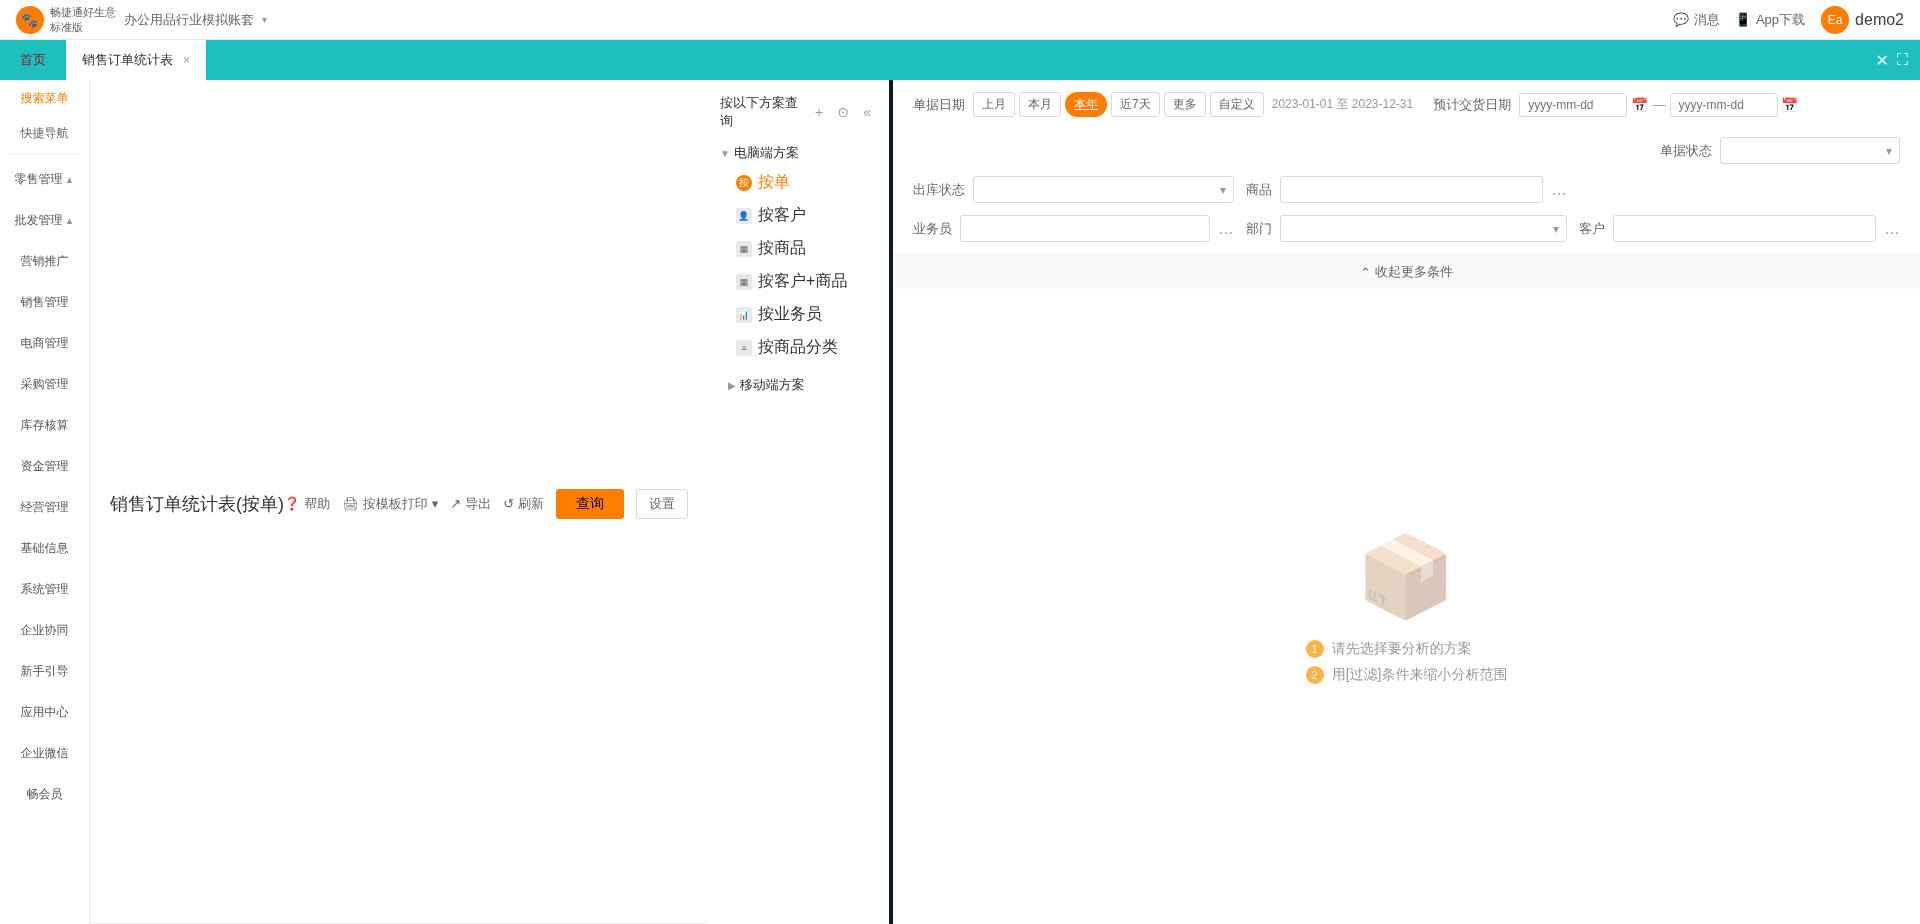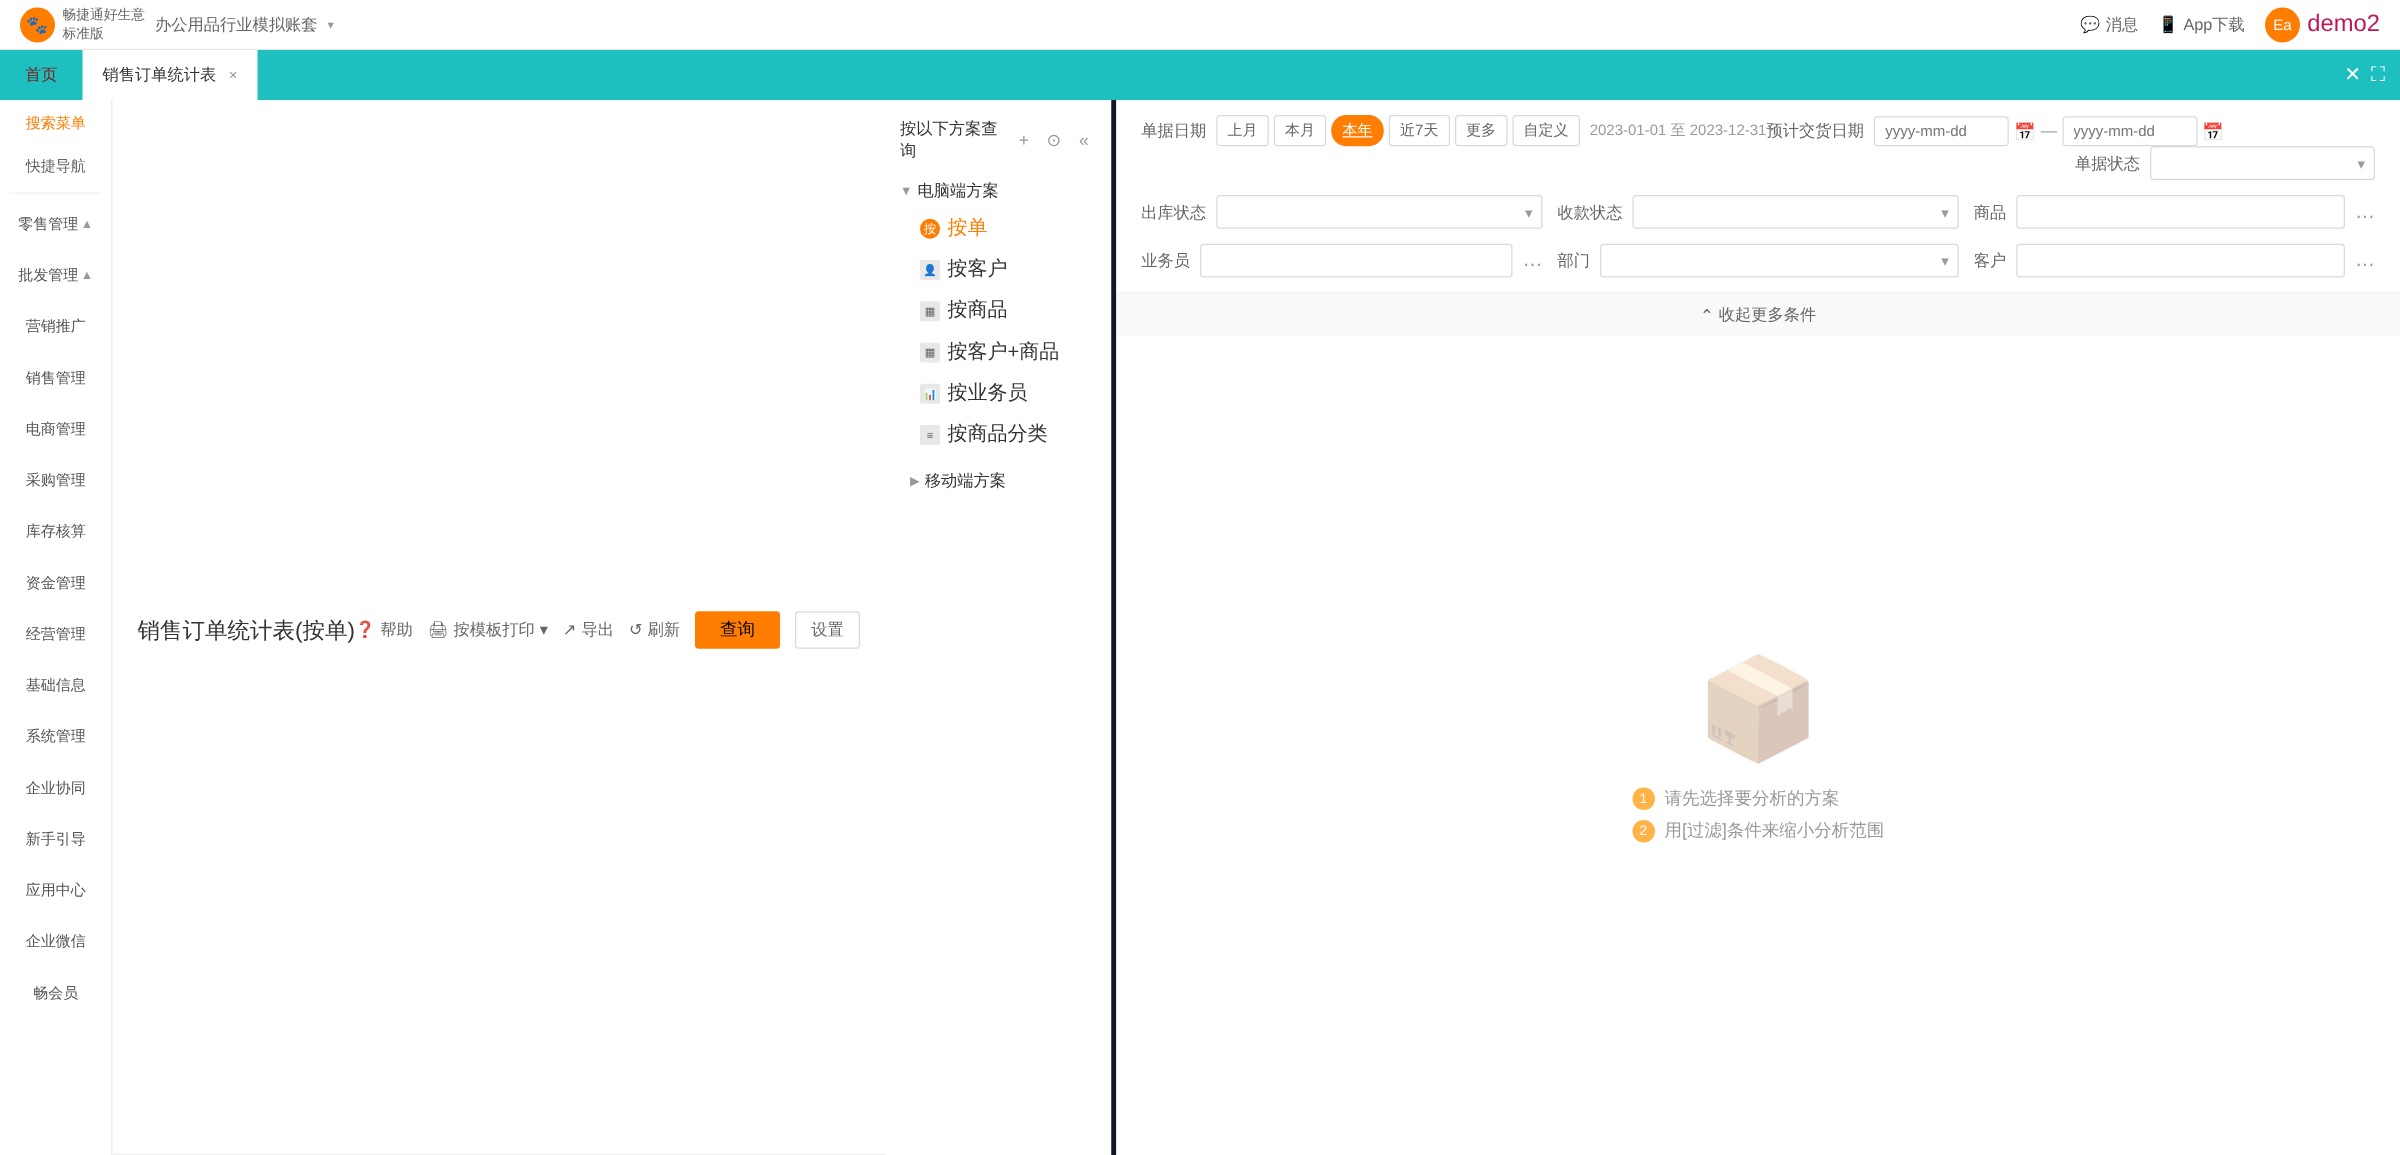--- a/index.html
+++ b/index.html
@@ -9,21 +9,21 @@
     .top-bar { height: 40px; background: #fff; display: flex; align-items: center; justify-content: space-between; padding: 0 16px; border-bottom: 1px solid #e8e8e8; flex-shrink: 0; }
     .top-bar-left { display: flex; align-items: center; gap: 8px; }
     .logo-area { display: flex; align-items: center; gap: 6px; }
     .logo-icon { width: 28px; height: 28px; background: #ff7d00; border-radius: 50%; display: flex; align-items: center; justify-content: center; color: white; font-size: 14px; }
     .logo-text { font-size: 11px; color: #666; line-height: 1.3; }
     .app-title { font-size: 13px; color: #666; }
     .dropdown-arrow { color: #999; font-size: 10px; }
     .top-bar-right { display: flex; align-items: center; gap: 16px; }
     .top-bar-btn { display: flex; align-items: center; gap: 4px; color: #666; font-size: 13px; cursor: pointer; }
     .user-avatar { width: 28px; height: 28px; border-radius: 50%; background: #ff7d00; display: flex; align-items: center; justify-content: center; color: white; font-size: 12px; }
-    .user-name { color: #be185d; font-size: 19px; }
+    .user-name { color: #404040; font-size: 16px; }
 
     
     .tab-bar { height: 40px; background: #1ebfbf; display: flex; align-items: center; padding: 0; flex-shrink: 0; }
     .tab-home { padding: 0 20px; height: 100%; display: flex; align-items: center; color: #7f1d1d; font-size: 13px; cursor: pointer; }
     .tab-active { background: white; color: #333; height: 100%; padding: 0 16px; display: flex; align-items: center; gap: 6px; font-size: 13px; border-radius: 0; }
     .tab-close { color: #999; cursor: pointer; font-size: 12px; margin-left: 4px; }
     .tab-bar-actions { margin-left: auto; display: flex; align-items: center; gap: 8px; padding-right: 12px; }
     .tab-action-btn { color: white; background: none; border: none; cursor: pointer; font-size: 16px; }
 
     
@@ -64,21 +64,21 @@
     
     .page-header { padding: 12px 20px 8px; display: flex; align-items: center; justify-content: space-between; background: #fff; border-bottom: 1px solid #f0f0f0; flex-shrink: 0; }
     .page-title { font-size: 18px; font-weight: 500; color: #333; }
     .page-actions { display: flex; gap: 12px; align-items: center; }
     .page-action-btn { display: flex; align-items: center; gap: 4px; color: #666; font-size: 13px; cursor: pointer; }
     .page-action-btn.query { background: #ff7d00; color: #000000; border: none; padding: 6px 20px; border-radius: 3px; font-size: 14px; cursor: pointer; }
     .page-action-btn.settings { background: #fff; color: #666; border: 1px solid #d9d9d9; padding: 5px 12px; border-radius: 3px; font-size: 13px; cursor: pointer; }
 
     
     .filter-area { background: #fff; padding: 12px 20px; flex-shrink: 0; }
-    .filter-row { display: flex; align-items: center; gap: 0; margin-bottom: 12px; flex-wrap: wrap; }
+    .filter-row { display: flex; align-items: center; gap: 20px; margin-bottom: 12px; flex-wrap: wrap; }
     .filter-item { display: flex; align-items: center; gap: 8px; }
     .filter-label { font-size: 13px; color: #666; white-space: nowrap; }
     .date-group { display: flex; align-items: center; gap: 4px; }
     .date-btn { padding: 3px 8px; font-size: 12px; border: 1px solid #d9d9d9; border-radius: 3px; cursor: pointer; background: #fff; color: #666; }
     .date-btn.active { background: #ff7d00; color: white; border-color: #ff7d00; border-radius: 12px; text-decoration: underline; }
     .date-input-wrap { display: flex; align-items: center; gap: 4px; }
     .date-input { width: 108px; padding: 4px 8px; border: 1px solid #d9d9d9; border-radius: 3px; font-size: 12px; color: #0f766e; }
     .date-separator { color: #999; }
     .filter-ellipsis { color: #999; cursor: pointer; font-size: 16px; }
 
@@ -302,28 +302,20 @@
           <div class="filter-row2">
             <div class="filter-col">
               <span class="filter-label">出库状态</span>
               <div class="select-wrap-full">
                 <select class="select-with-dropdown">
                   <option value=""></option>
                 </select>
               </div>
             </div>
             <div class="filter-col">
-              <span class="filter-label">收款状态</span>
-              <div class="select-wrap-full">
-                <select class="select-with-dropdown">
-                  <option value=""></option>
-                </select>
-              </div>
-            </div>
-            <div class="filter-col">
               <span class="filter-label">商品</span>
               <div class="filter-input-wrap">
                 <input class="filter-input" type="text" style="">
               </div>
               <span class="filter-ellipsis">…</span>
             </div>
           </div>
 
           <div class="filter-row2" style="margin-top:12px;">
             <div class="filter-col">

